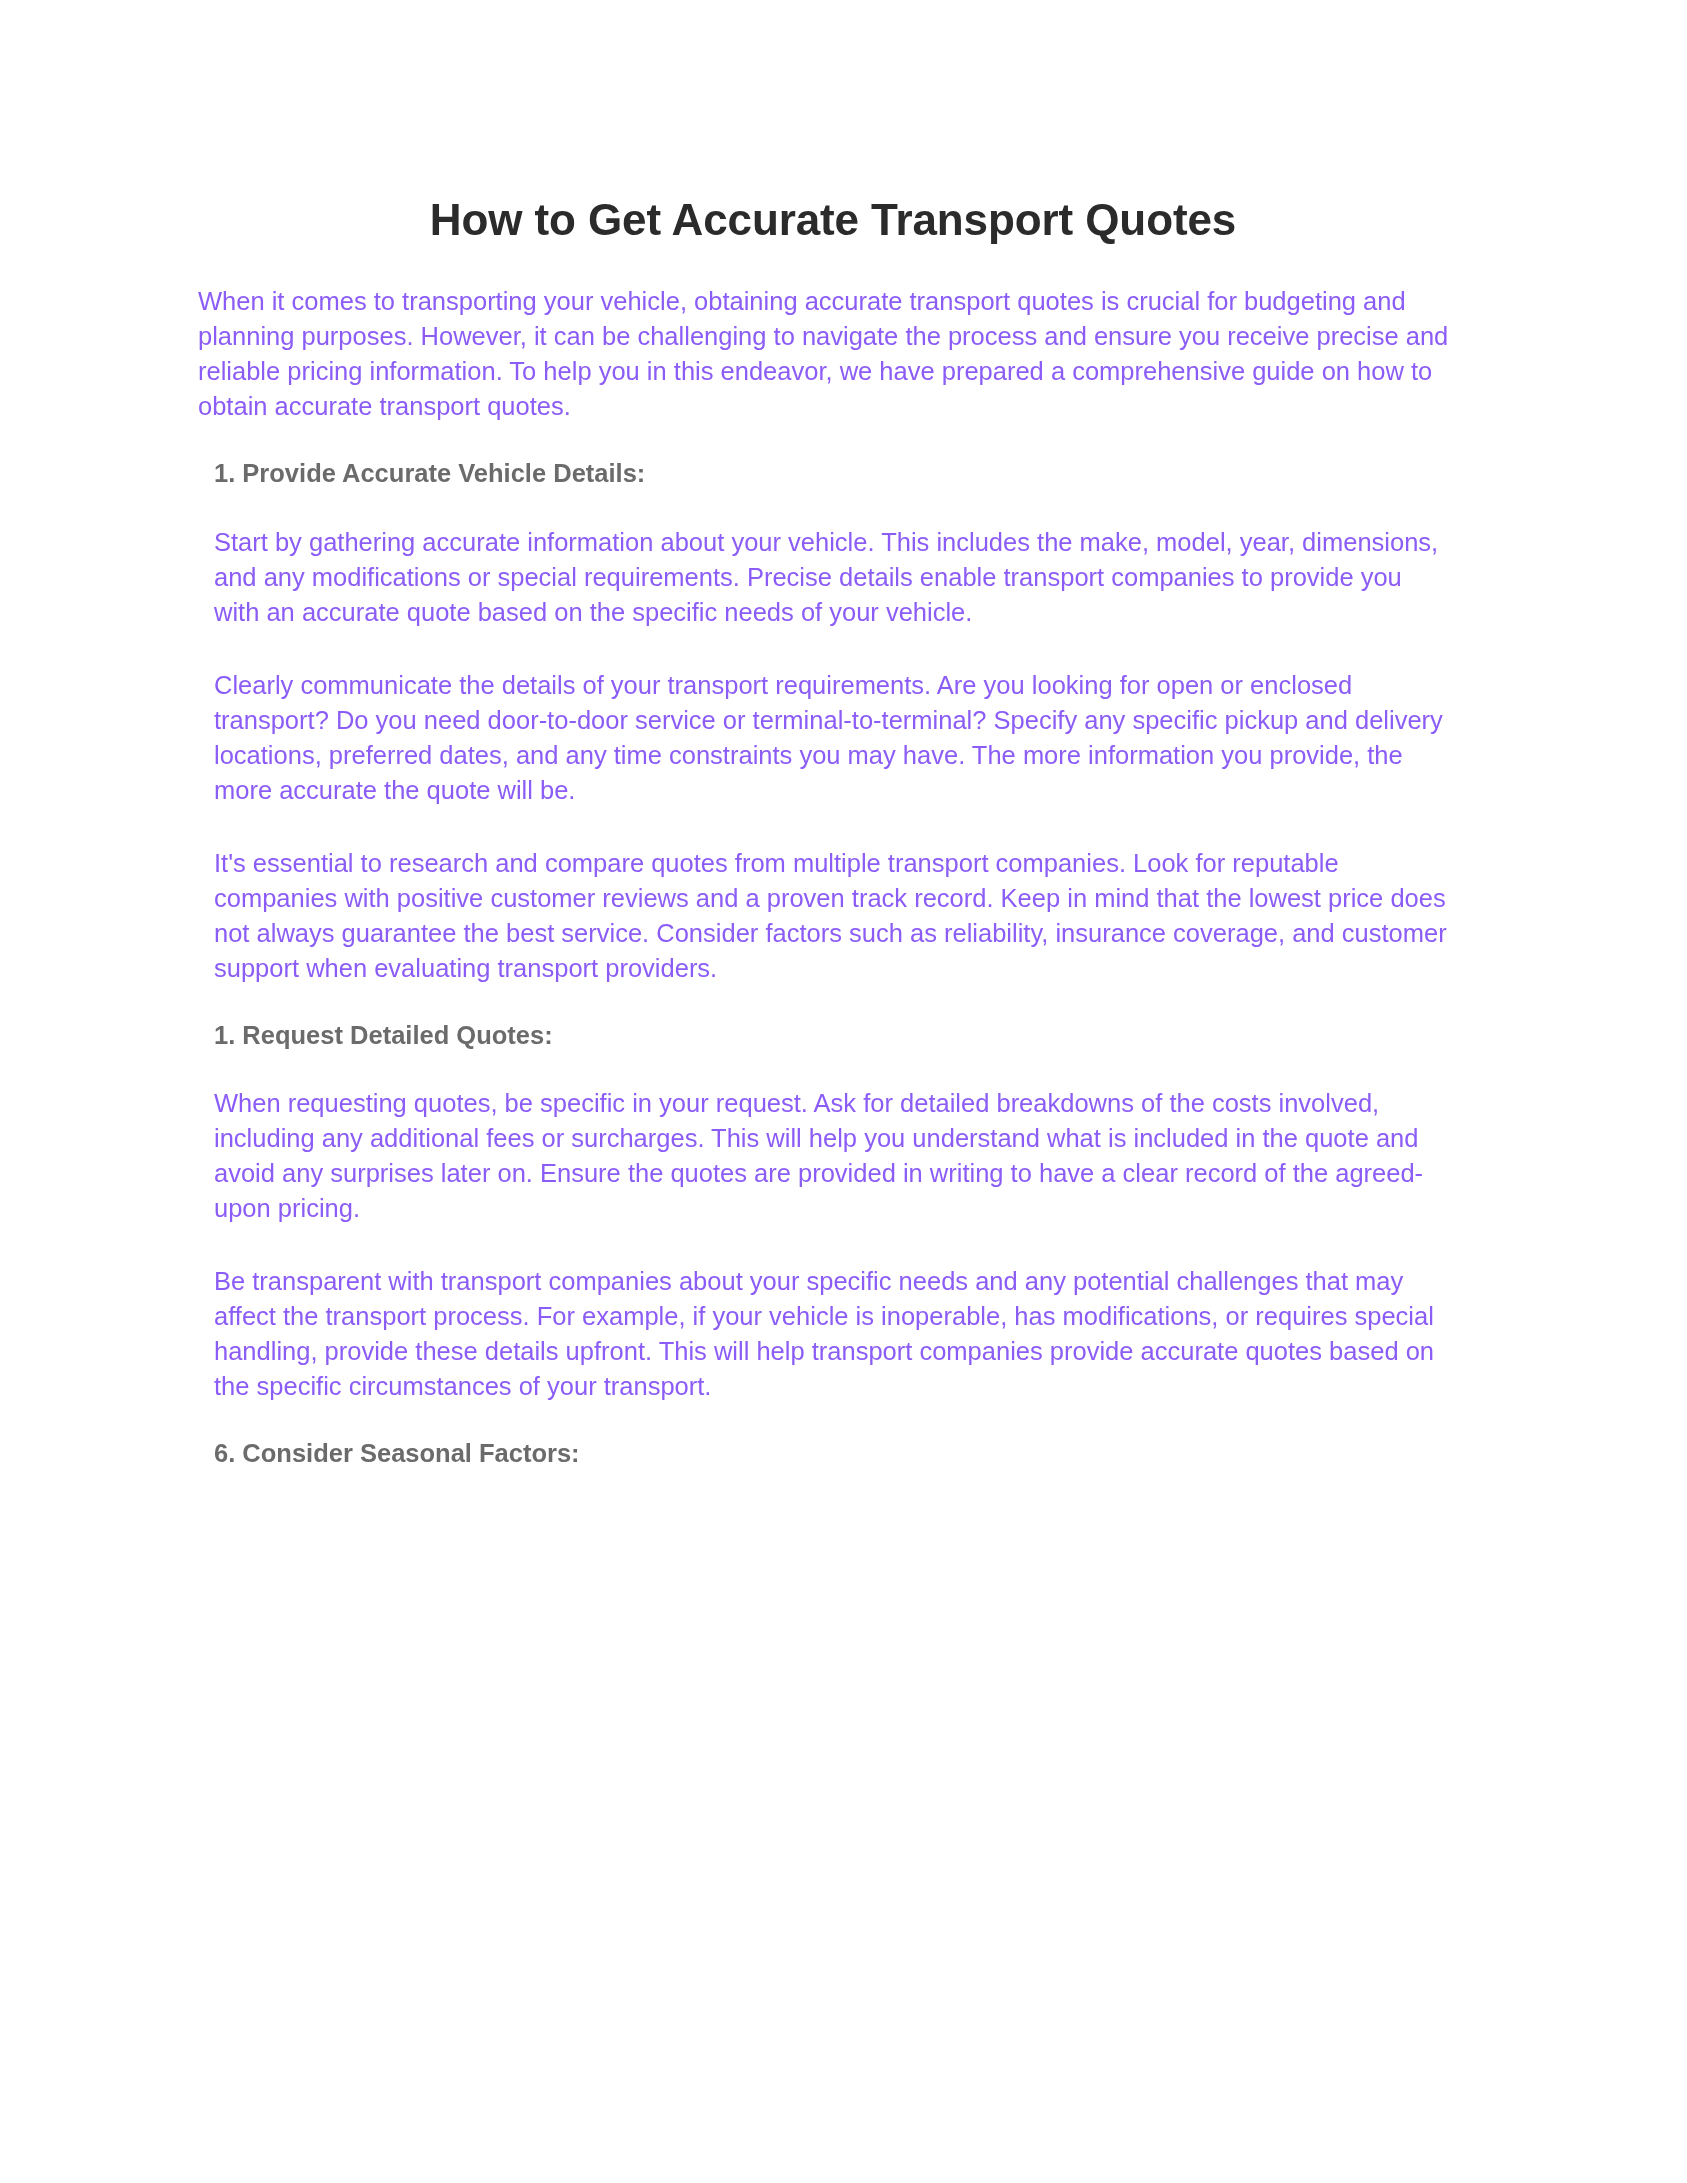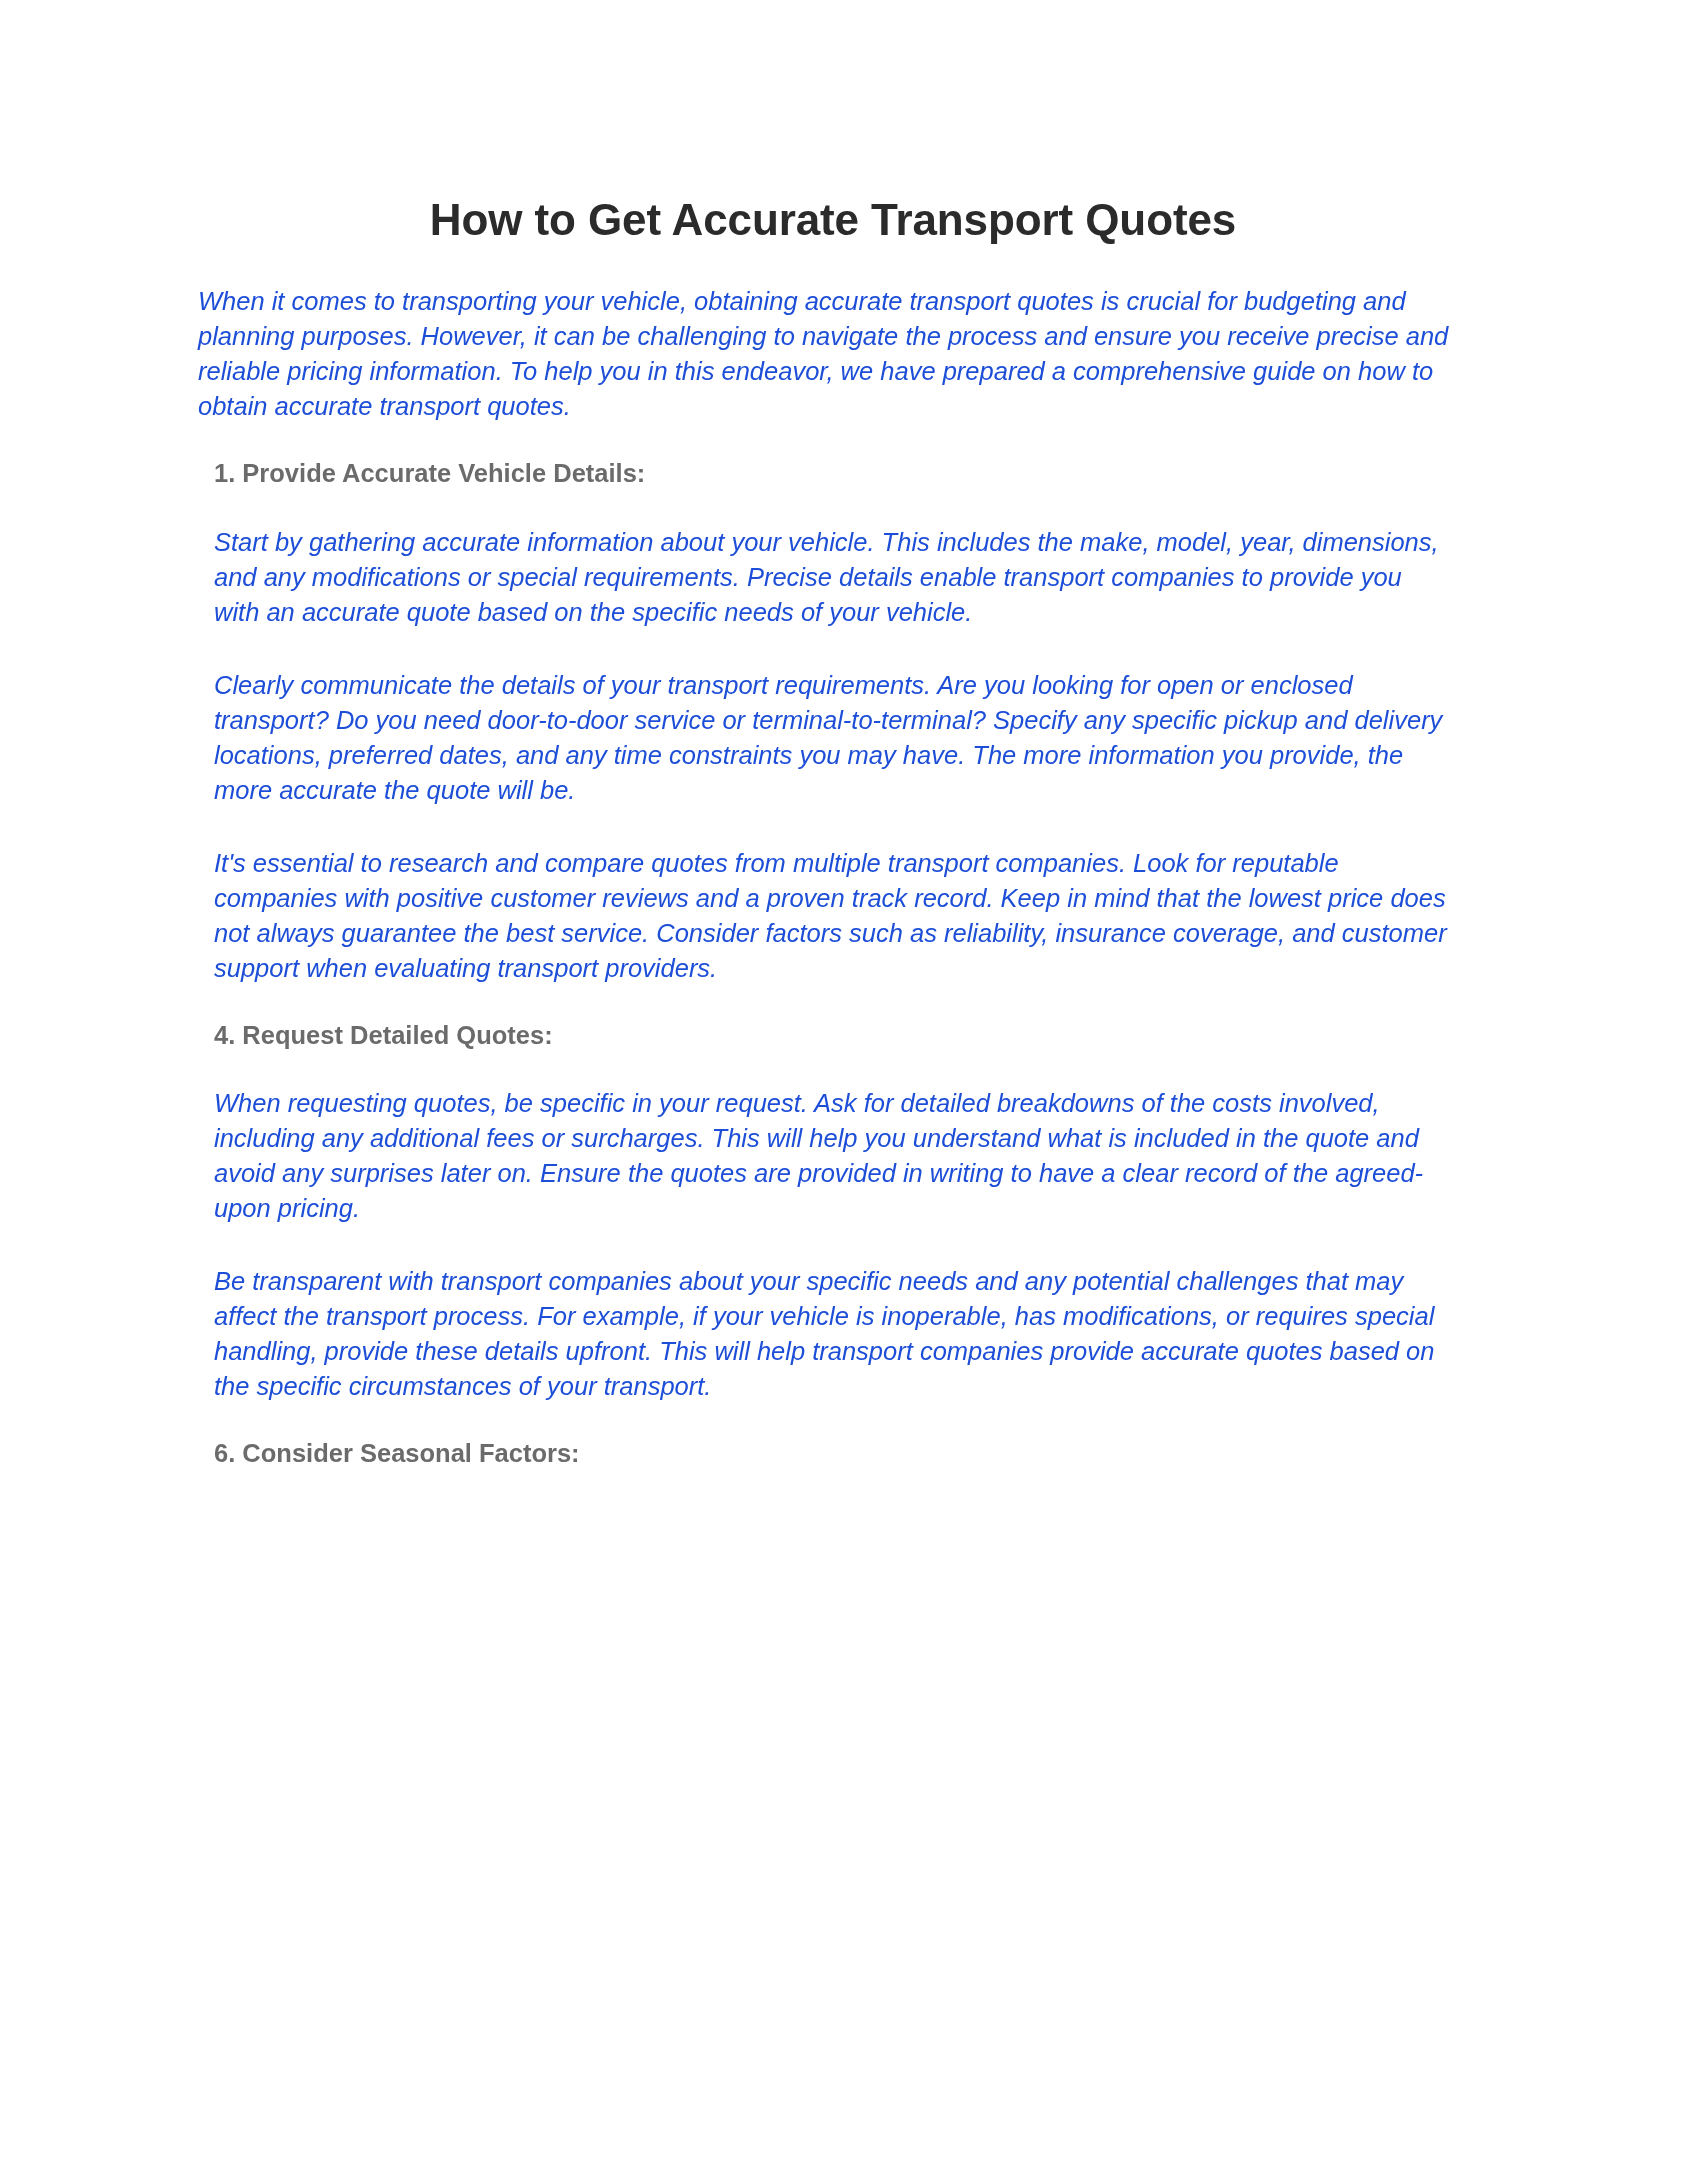--- a/index.html
+++ b/index.html
@@ -55,27 +55,26 @@
     color: #6b6b6b;
     font-family: "Liberation Sans", sans-serif;
     font-weight: bold;
     font-size: 25.5px;
     line-height: 1.0;
   }
 
   .para {
     margin: 0;
     padding: 0;
-    color: #1d4ed8;
+    color: #8b5cf6;
     font-family: "Liberation Sans", sans-serif;
     font-weight: normal;
     font-size: 25.5px;
     line-height: 35px;
     text-align: left;
-    font-style: italic;
   }
 
   
   .intro-para { margin-top: 42px; }
   .section     { margin-top: 37px; }
   .section .para { margin-top: 38px; }
 </style>
 </head>
 <body>
 
@@ -93,21 +92,21 @@
 
     <div class="section">
       <p class="para">Clearly communicate the details of your transport requirements. Are you looking for open or enclosed transport? Do you need door-to-door service or terminal-to-terminal? Specify any specific pickup and delivery locations, preferred dates, and any time constraints you may have. The more information you provide, the more accurate the quote will be.</p>
     </div>
 
     <div class="section">
       <p class="para">It's essential to research and compare quotes from multiple transport companies. Look for reputable companies with positive customer reviews and a proven track record. Keep in mind that the lowest price does not always guarantee the best service. Consider factors such as reliability, insurance coverage, and customer support when evaluating transport providers.</p>
     </div>
 
     <div class="section">
-      <h2 class="section-heading">4. Request Detailed Quotes:</h2>
+      <h2 class="section-heading">1. Request Detailed Quotes:</h2>
       <p class="para">When requesting quotes, be specific in your request. Ask for detailed breakdowns of the costs involved, including any additional fees or surcharges. This will help you understand what is included in the quote and avoid any surprises later on. Ensure the quotes are provided in writing to have a clear record of the agreed-upon pricing.</p>
     </div>
 
     <div class="section">
       <p class="para">Be transparent with transport companies about your specific needs and any potential challenges that may affect the transport process. For example, if your vehicle is inoperable, has modifications, or requires special handling, provide these details upfront. This will help transport companies provide accurate quotes based on the specific circumstances of your transport.</p>
     </div>
 
     <div class="section">
       <h2 class="section-heading">6. Consider Seasonal Factors:</h2>
     </div>

